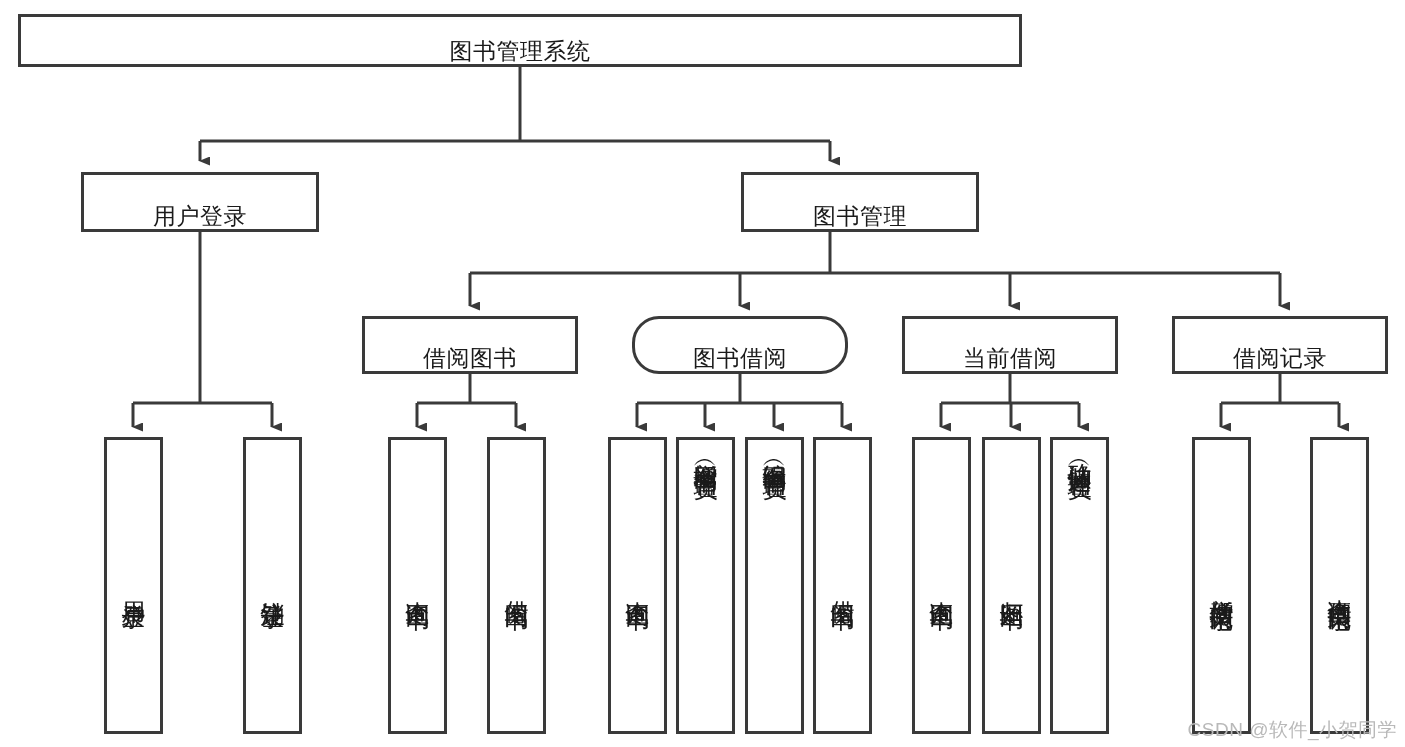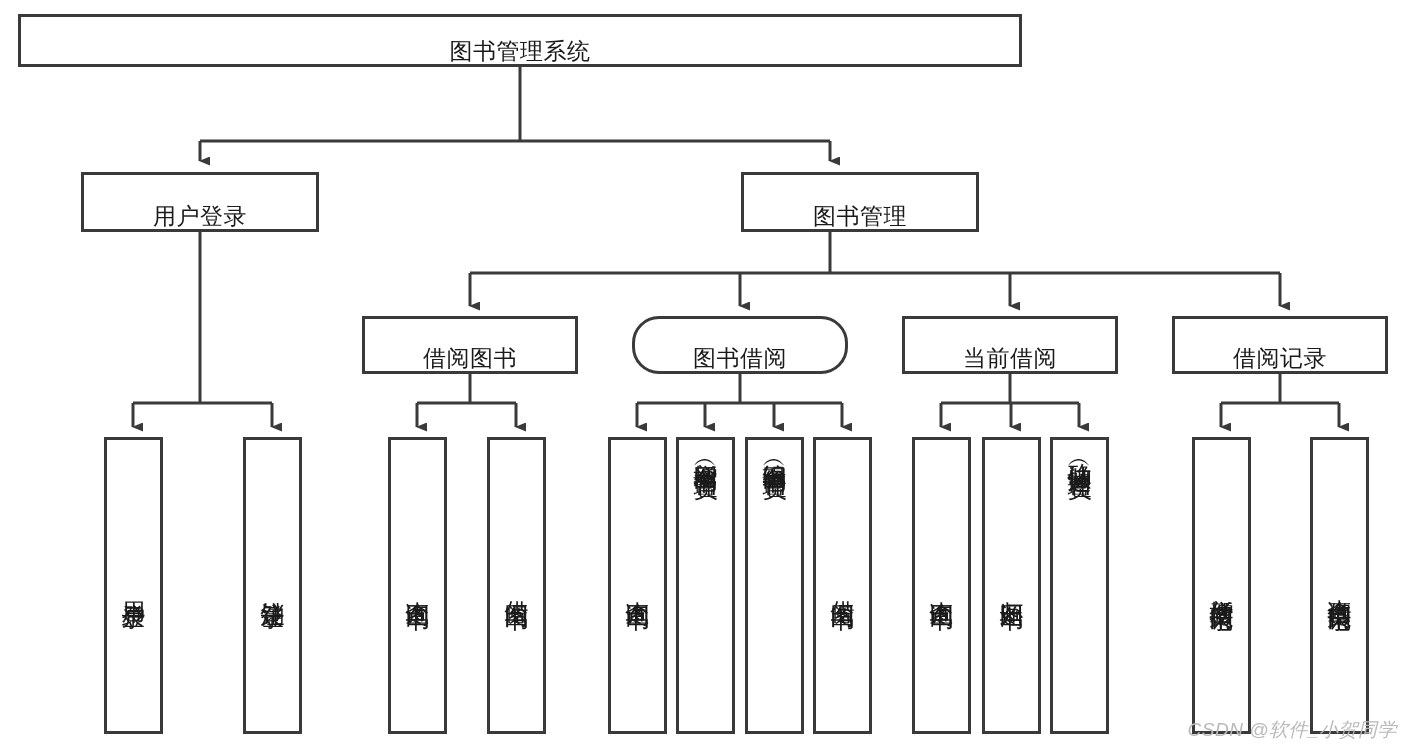--- a/index.html
+++ b/index.html
@@ -58,21 +58,20 @@
     padding-top: 0;
   }
   .watermark {
     position: absolute;
     right: 8px;
     bottom: 4px;
     font-size: 19px;
     color: #b9b9b9;
     white-space: nowrap;
     letter-spacing: 0.5px;
-    font-style: italic;
   }
 </style>
 </head>
 <body>
 
 <div id="canvas">
 
   <svg class="diagram" viewBox="0 0 1405 747" xmlns="http://www.w3.org/2000/svg">
     <defs>
       <marker id="arrowhead" markerWidth="9" markerHeight="11" refX="4.5" refY="10" orient="auto" markerUnits="userSpaceOnUse">

